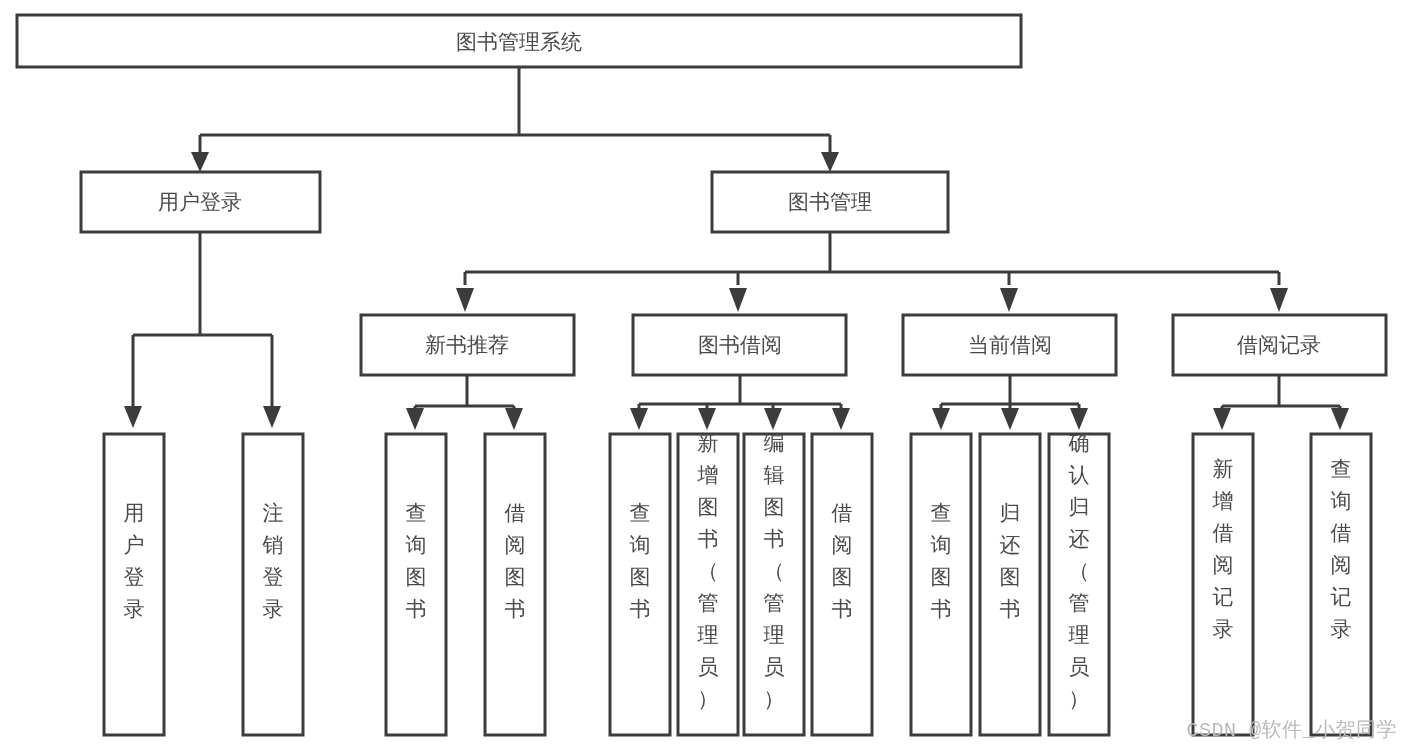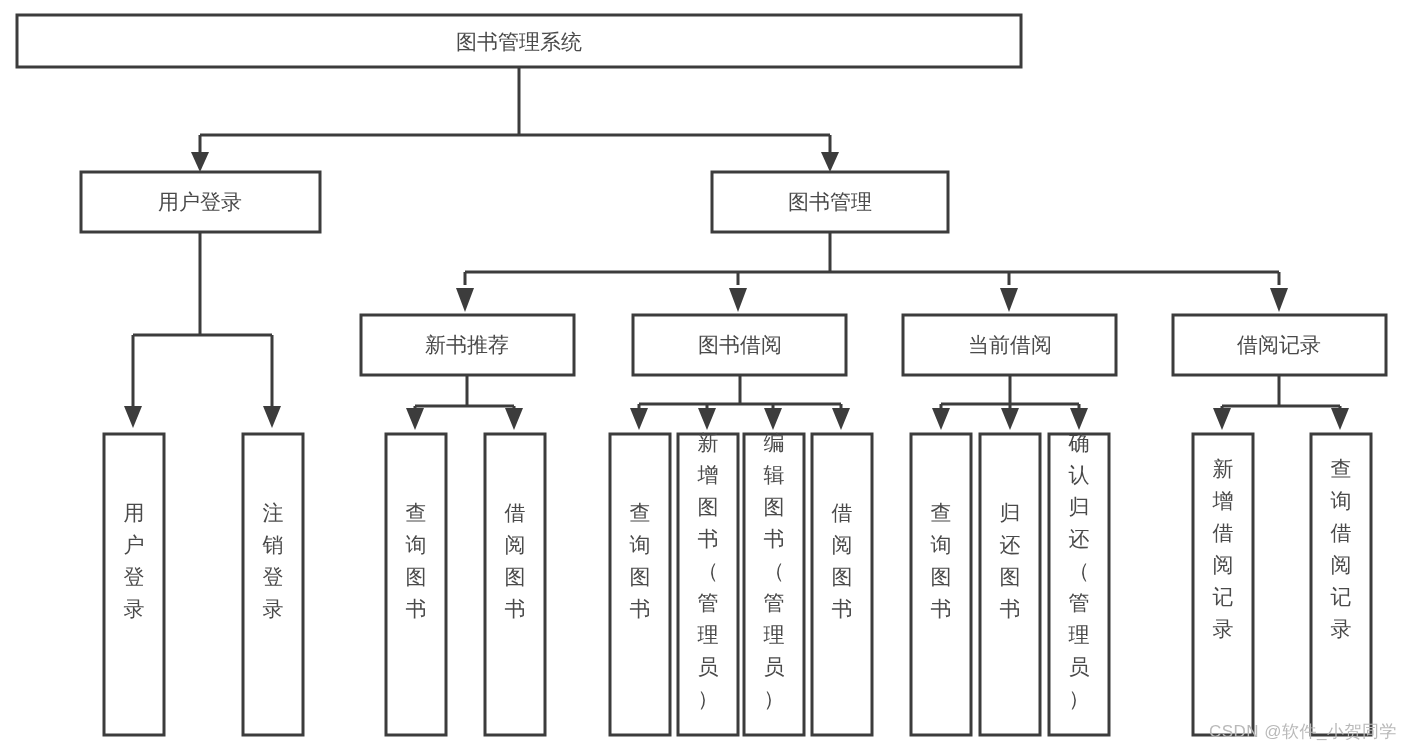--- a/index.html
+++ b/index.html
@@ -51,22 +51,22 @@
   .node-label-v {
     font-family: "Liberation Sans", "DejaVu Sans", sans-serif;
     font-size: 21px;
     fill: #4a4a4a;
     text-anchor: middle;
   }
   .watermark {
     position: absolute;
     right: 8px;
     bottom: 4px;
-    font-family: Liberation Sans, sans-serif;
-    font-size: 17px;
+    font-family: Liberation Mono, monospace;
+    font-size: 20px;
     color: #b9b9b9;
     letter-spacing: 0.5px;
     white-space: nowrap;
     user-select: none;
   }
 </style>
 </head>
 <body>
 
 <div id="diagram-root">

